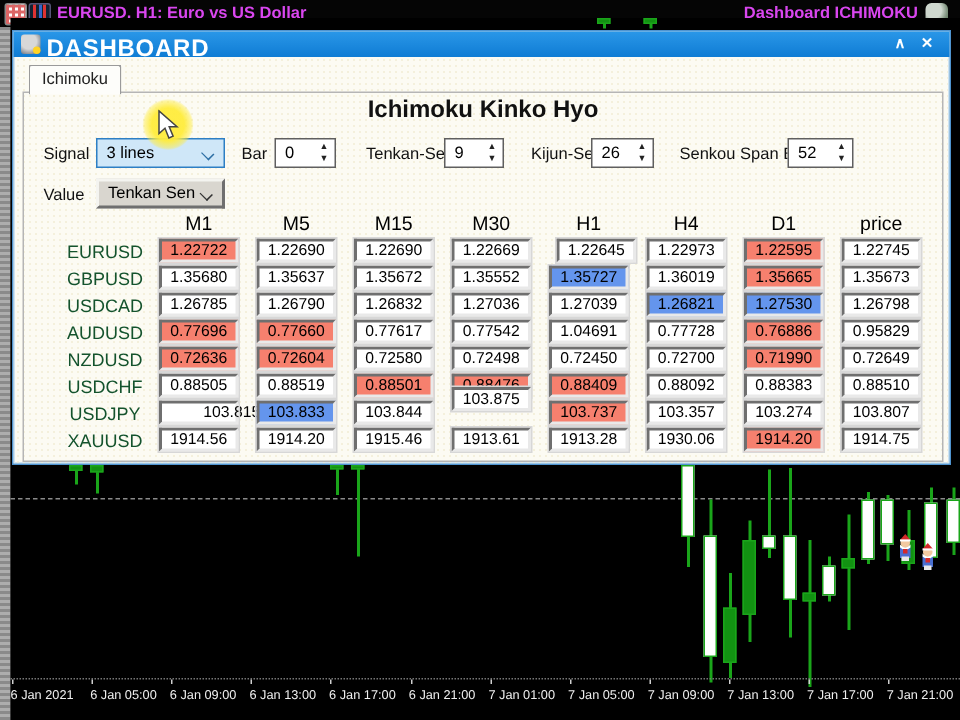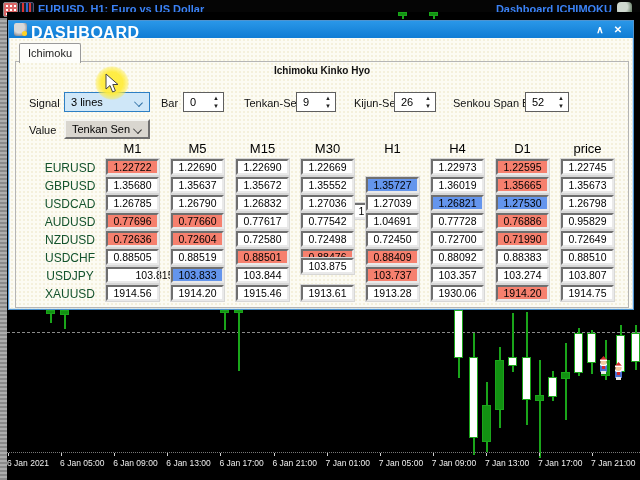--- a/index.html
+++ b/index.html
@@ -1,21 +1,21 @@
 <!DOCTYPE html>
 <html><head>
 <meta charset="utf-8">
 <style>
   html,body{margin:0;padding:0;}
   body{width:640px;height:480px;position:relative;background:#000;overflow:hidden;
        font-family:"Liberation Sans",sans-serif;}
   .abs{position:absolute;}
 
   
-  #topbar{left:0;top:0;width:640px;height:18px;background:#050505;color:#3b82f6;}
+  #topbar{left:0;top:0;width:640px;height:18px;background:#050505;color:#d946ef;}
   #topbar .title{position:absolute;left:38px;top:3px;font-size:11px;font-weight:bold;white-space:nowrap;}
   #topbar .rtitle{position:absolute;right:28px;top:3px;font-size:11px;font-weight:bold;white-space:nowrap;}
   .mini-icon{position:absolute;top:2px;width:13px;height:13px;border-radius:2px;}
   #icon-grid{left:3px;background:linear-gradient(#e8e8e8 0 3px,#fff 3px),#fff;border:1px solid #888;
              background-image:linear-gradient(90deg,#d66 2px,transparent 2px),linear-gradient(#d66 2px,#fff 2px);
              background-size:4px 4px;}
   #icon-chart{left:19px;background:#123;border:1px solid #557;
               background-image:linear-gradient(90deg,transparent 2px,#d33 2px 4px,transparent 4px 6px,#36c 6px 8px,transparent 8px 9px,#d33 9px 11px,transparent 11px);}
   #icon-ea{right:8px;top:2px;width:15px;height:14px;border-radius:4px;
            background:radial-gradient(circle at 35% 35%,#cfd8cf 0 40%,#7b8f7b 70%,#4c6b4c);}
@@ -48,21 +48,21 @@
   .dlg-btn{position:absolute;top:2px;width:14px;height:13px;color:#fff;font-size:10px;font-weight:bold;
            text-align:center;line-height:13px;}
   #btn-collapse{right:26px;} #btn-close{right:8px;}
   #dlg-body-texture{left:1px;top:17px;width:622px;height:271px;
       background-image:radial-gradient(#efe9cc 0.8px,transparent 0.9px);background-size:4px 4px;opacity:.6;}
 
   #tab{left:10px;top:22px;width:60px;height:19px;background:#fdfdfa;border:1px solid #9a9a9a;border-bottom:none;
        border-radius:2px 2px 0 0;font-size:11px;color:#222;line-height:19px;text-align:center;z-index:3;}
   #content{left:6px;top:40px;width:612px;height:245px;border:1px solid #b5b5b5;background:transparent;z-index:2;}
 
-  #heading{left:0;top:44px;width:626px;text-align:center;font-size:10px;font-weight:bold;color:#111;z-index:4;}
+  #heading{left:0;top:44px;width:626px;text-align:center;font-size:16px;font-weight:bold;color:#111;z-index:4;}
 
   .lbl{position:absolute;font-size:11px;color:#111;z-index:4;white-space:nowrap;}
   .combo{position:absolute;height:20px;box-sizing:border-box;font-size:11px;z-index:4;
          display:flex;align-items:center;padding-left:6px;}
   #combo-signal{background:#cfe7f8;border:1px solid #2d7fc4;color:#000;}
   #combo-value{background:#d9d6cf;border:2px solid;border-color:#f4f4f0 #6f6f6f #6f6f6f #f4f4f0;}
   .chev{position:absolute;right:7px;top:6px;width:6px;height:6px;border-right:1.6px solid #333;
         border-bottom:1.6px solid #333;transform:rotate(45deg) scale(1,.8);}
   .spin{position:absolute;height:20px;background:#fff;border:1px solid #5f5f5f;box-sizing:border-box;z-index:4;}
   .spin .val{position:absolute;left:6px;top:3px;font-size:11px;color:#000;}
@@ -247,21 +247,21 @@
       <div class="hdr" style="left: 292px; top: 120px;">M30</div>
       <div class="hdr" style="left: 357px; top: 120px;">H1</div>
       <div class="hdr" style="left: 422px; top: 120px;">H4</div>
       <div class="hdr" style="left: 487px; top: 120px;">D1</div>
       <div class="hdr" style="left: 552px; top: 120px;">price</div>
       <div class="sym" style="left: 30px; top: 140px;">EURUSD</div>
       <div class="cell red" style="left: 97px; top: 138px;">1.22722</div>
       <div class="cell" style="left: 162px; top: 138px;">1.22690</div>
       <div class="cell" style="left: 227px; top: 138px;">1.22690</div>
       <div class="cell" style="left: 292px; top: 138px;">1.22669</div>
-      <div class="cell" style="left: 342px; top: 138px; margin-top: 44px;">1.22645</div>
+      <div class="cell" style="left: 362px; top: 138px;">1.22645</div>
       <div class="cell" style="left: 422px; top: 138px;">1.22973</div>
       <div class="cell red" style="left: 487px; top: 138px;">1.22595</div>
       <div class="cell" style="left: 552px; top: 138px;">1.22745</div>
       <div class="sym" style="left: 30px; top: 158px;">GBPUSD</div>
       <div class="cell" style="left: 97px; top: 156px;">1.35680</div>
       <div class="cell" style="left: 162px; top: 156px;">1.35637</div>
       <div class="cell" style="left: 227px; top: 156px;">1.35672</div>
       <div class="cell" style="left: 292px; top: 156px;">1.35552</div>
       <div class="cell blue" style="left: 357px; top: 156px;">1.35727</div>
       <div class="cell" style="left: 422px; top: 156px;">1.36019</div>

